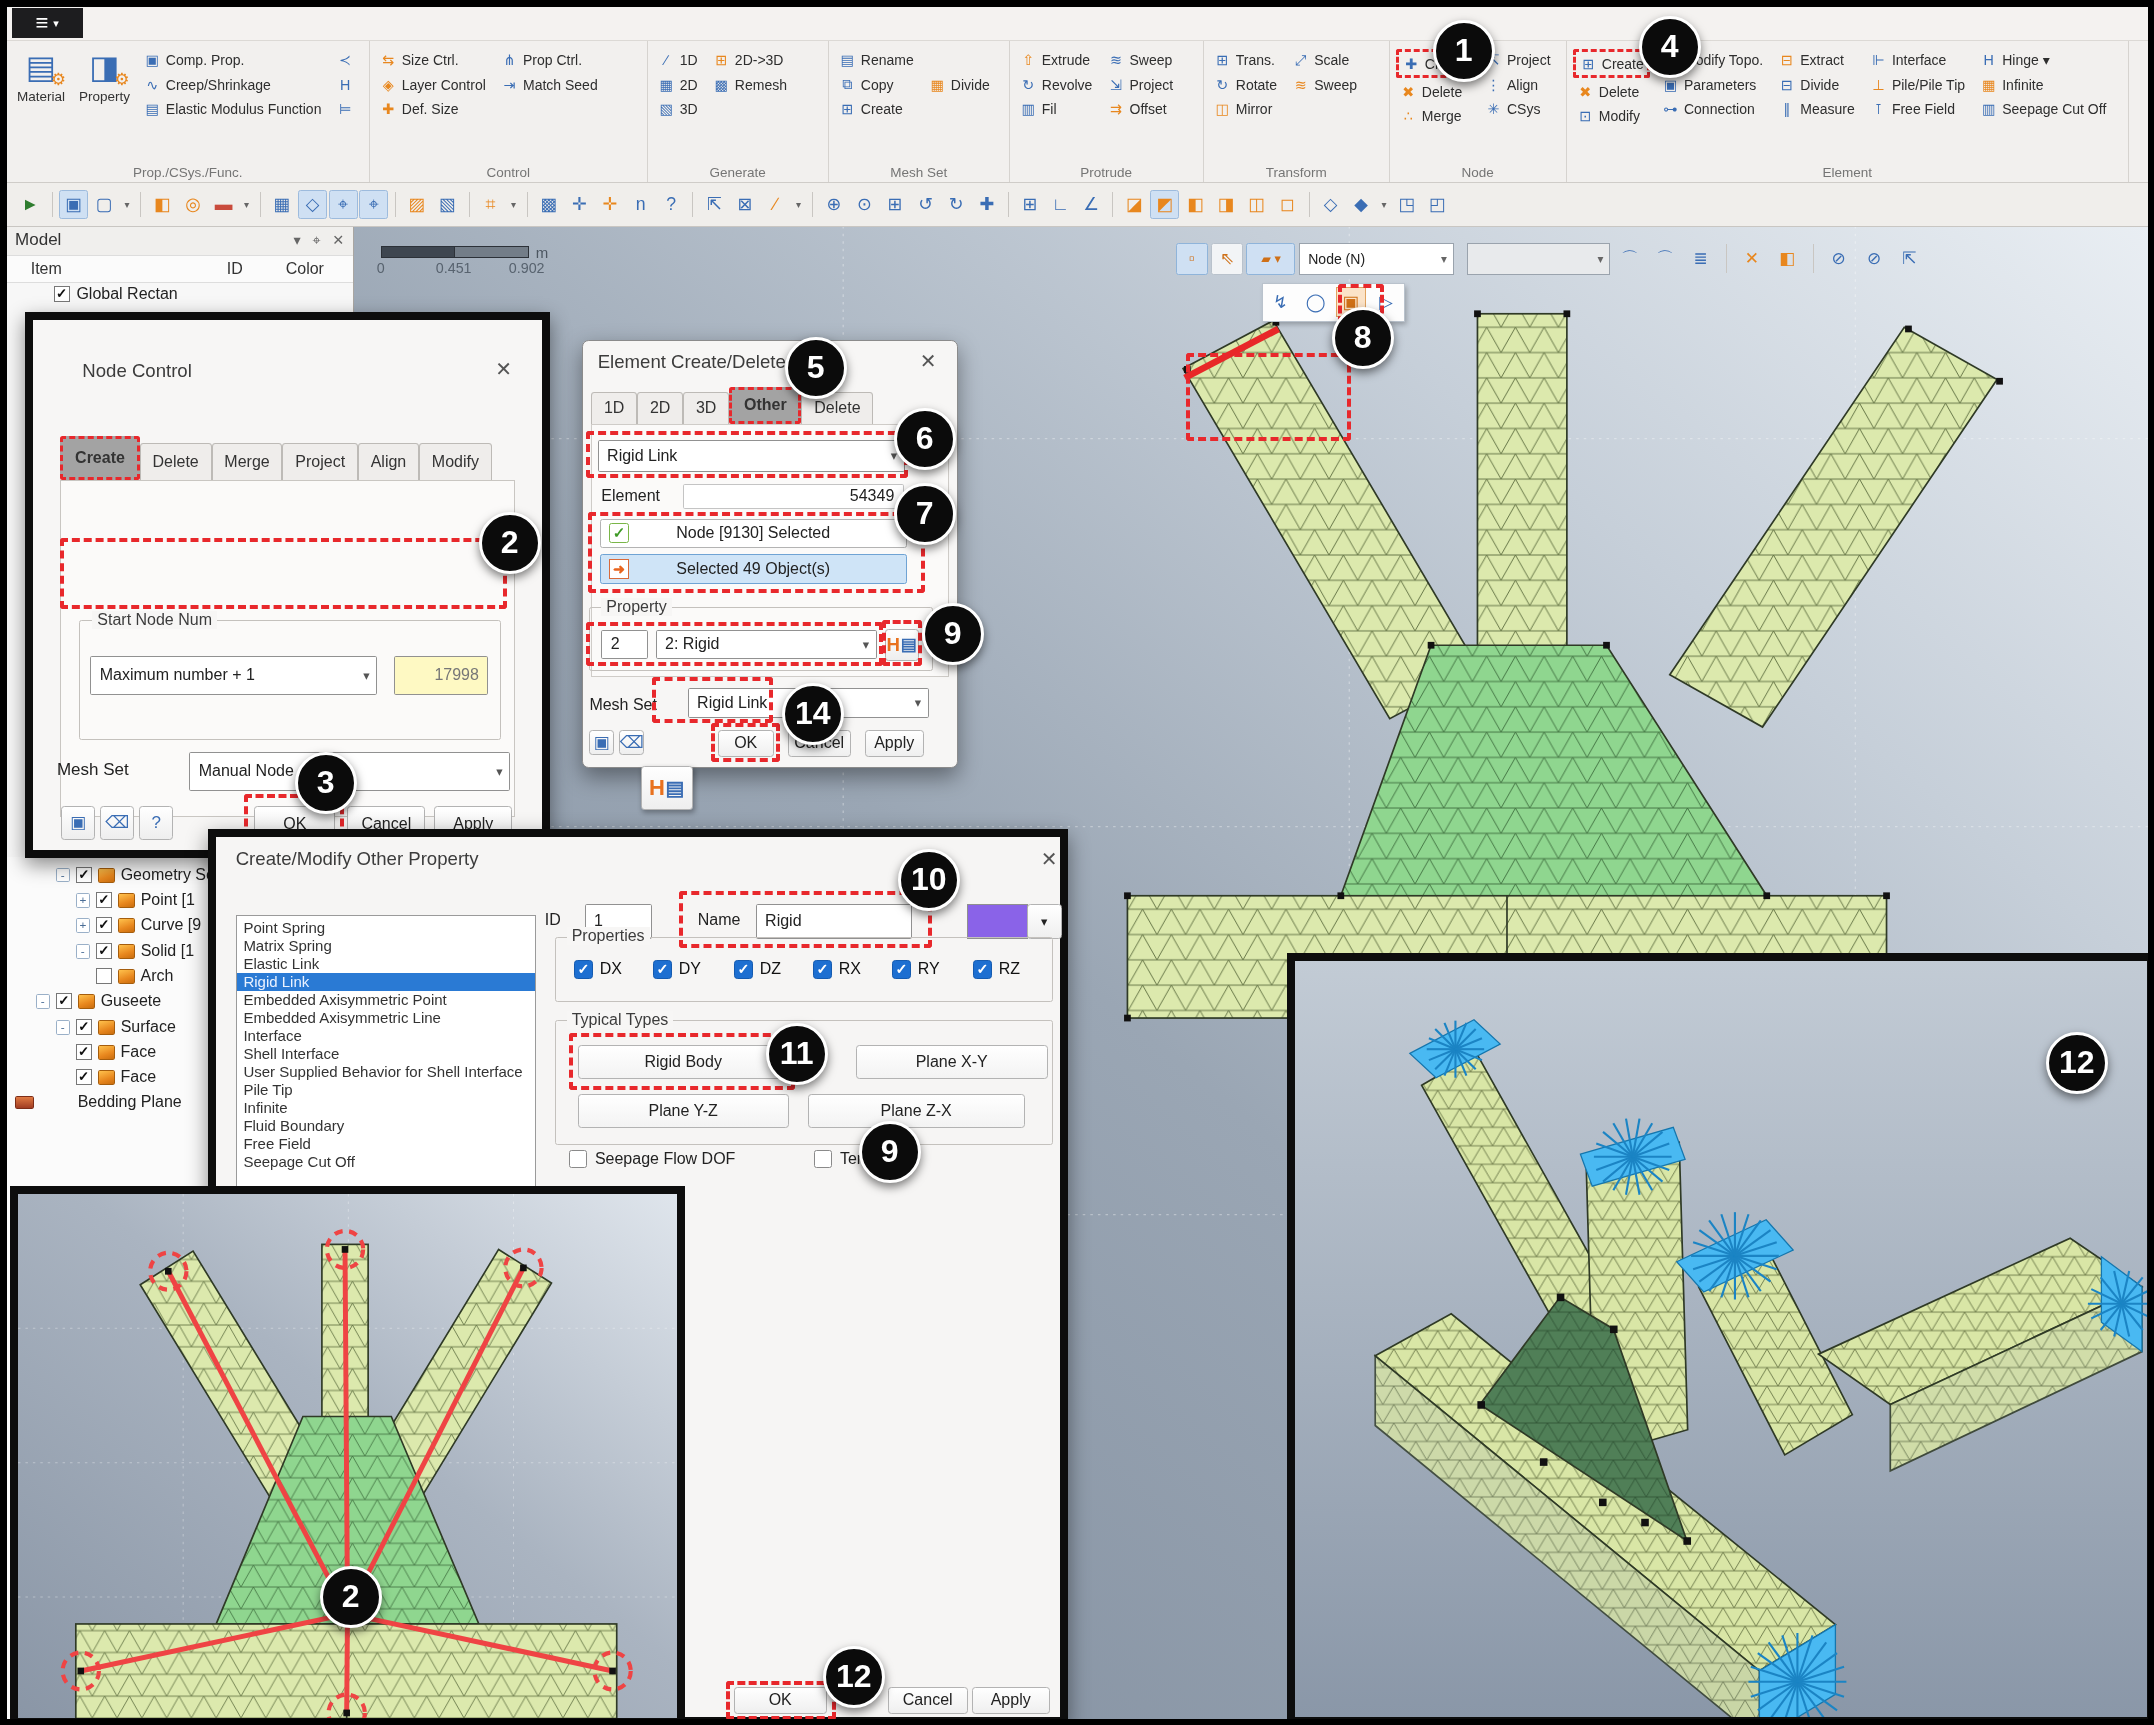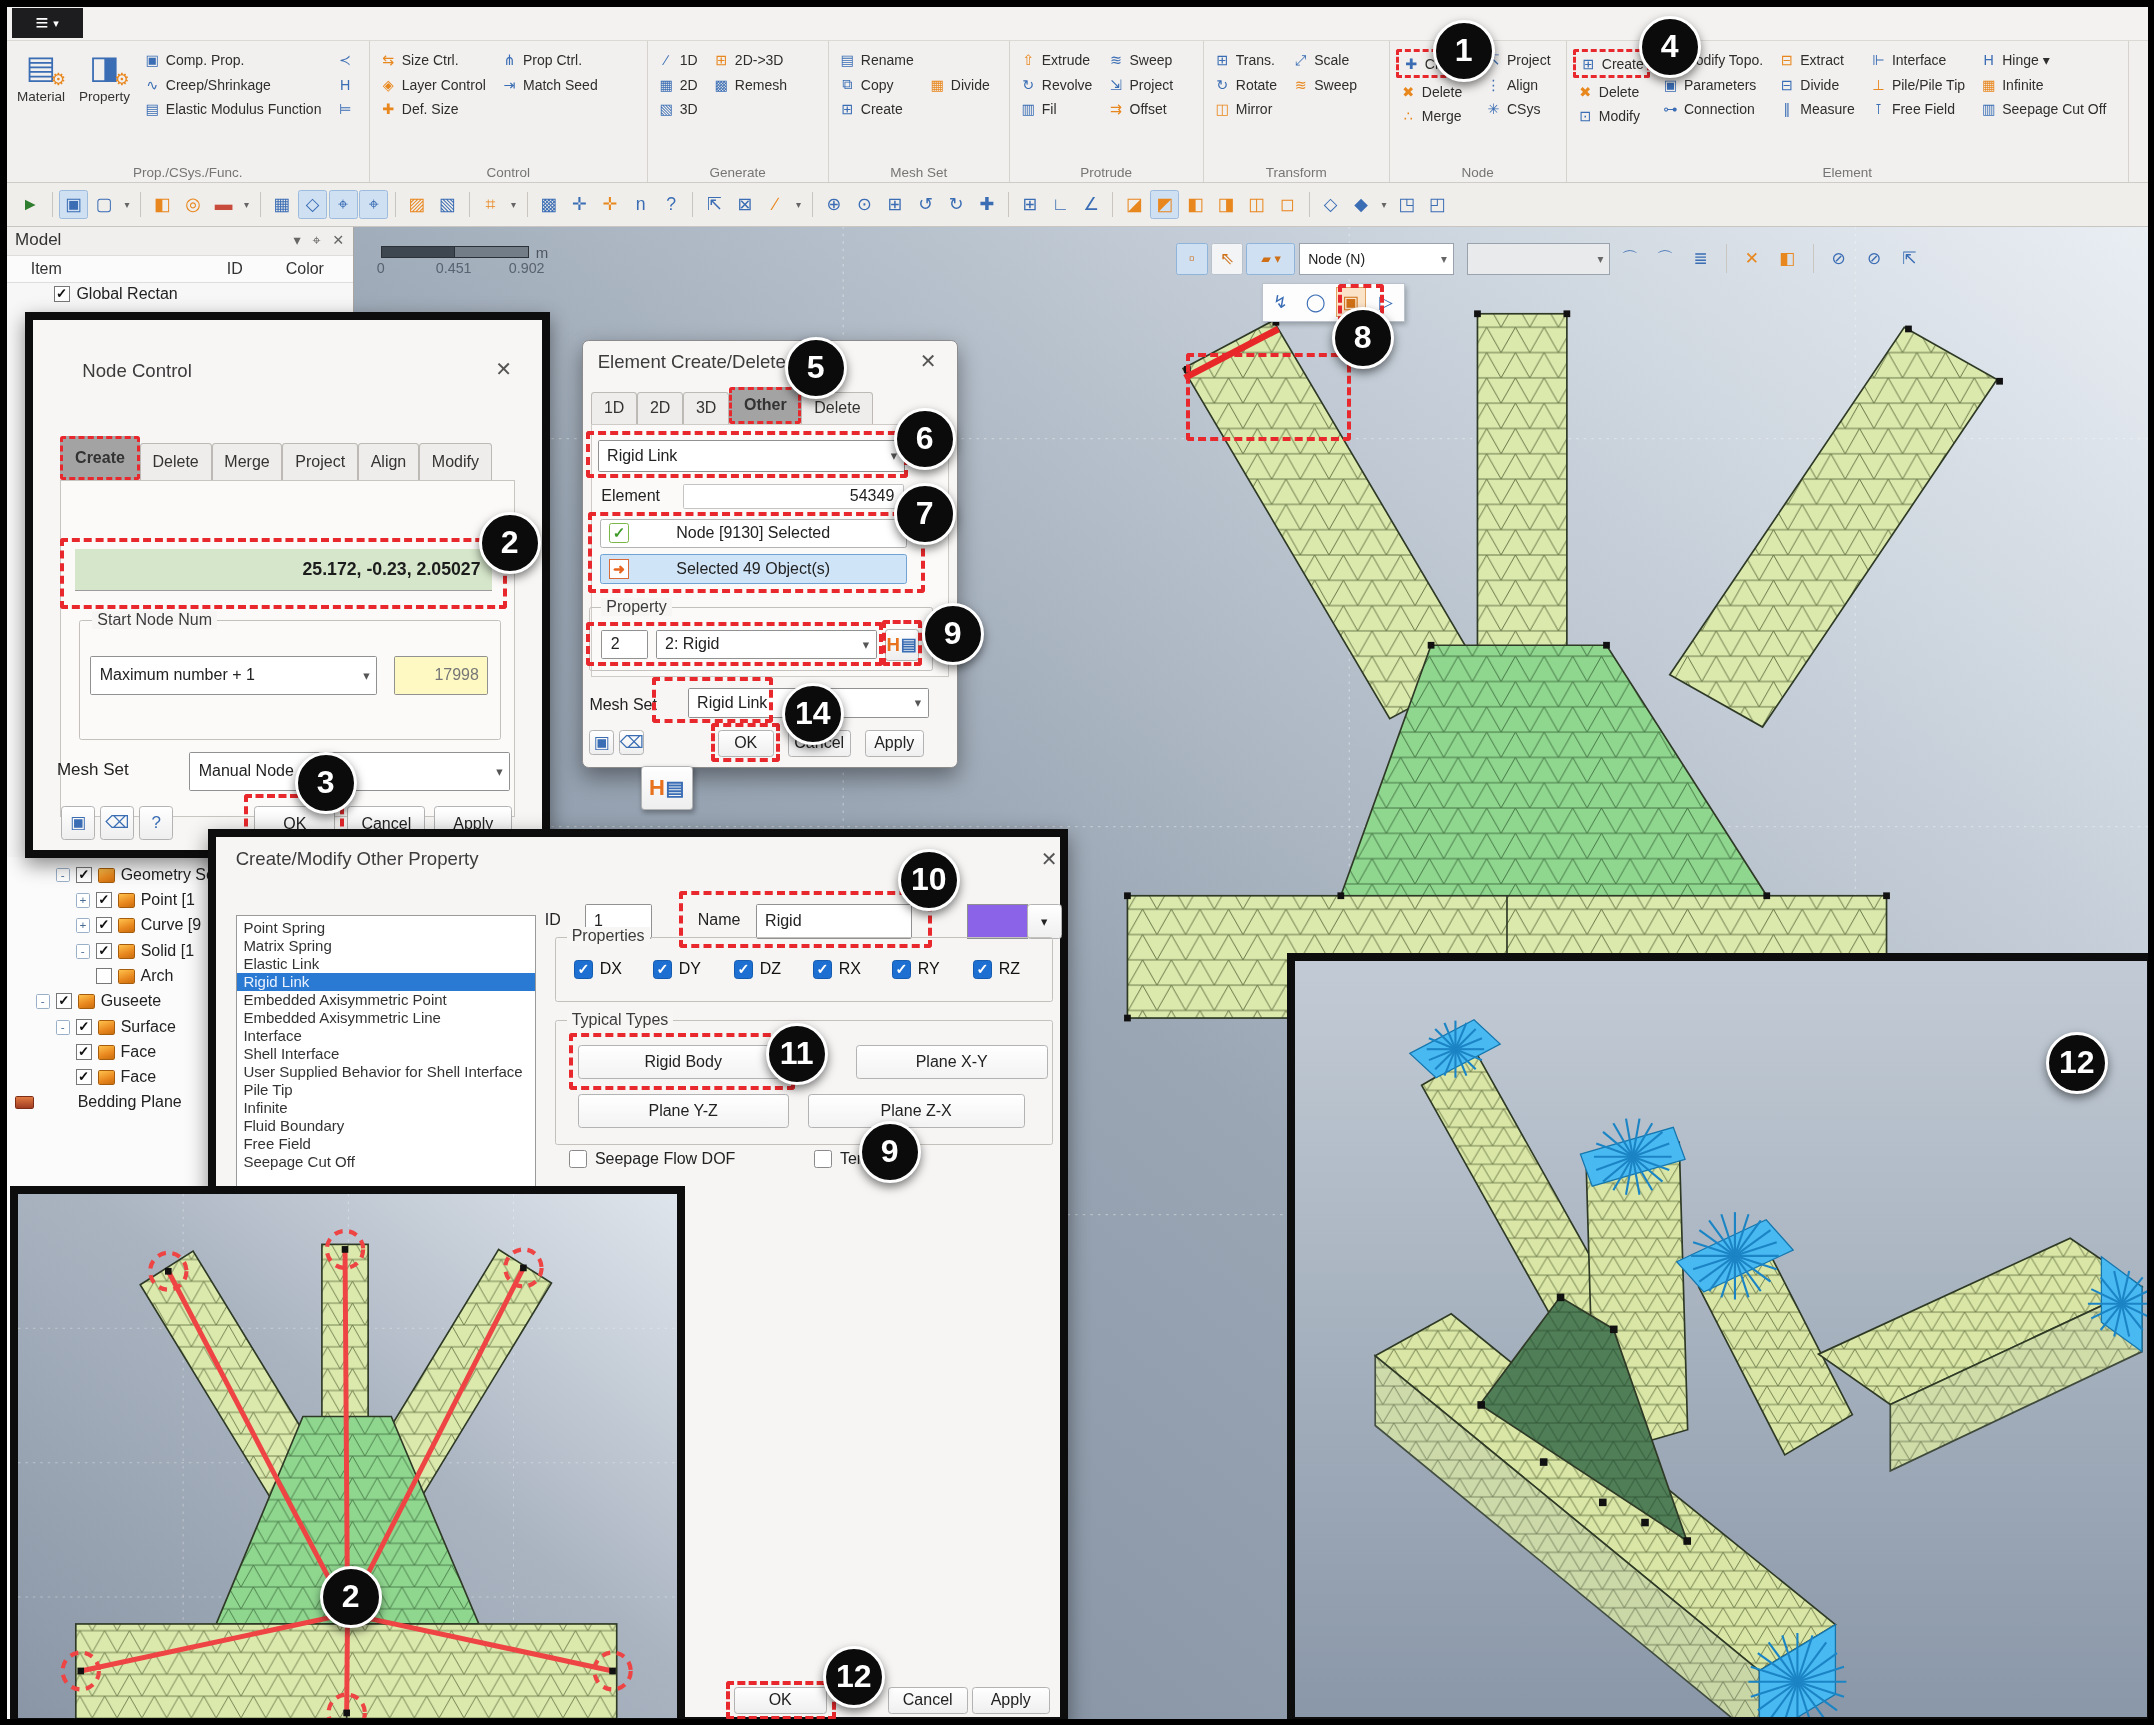--- a/index.html
+++ b/index.html
@@ -638,23 +638,20 @@
     <div class="dclose" style="left:462px;top:37px">✕</div>
     <div id="nctabs" style="position:absolute;left:27px;top:116px;display:flex;align-items:flex-end;height:44px">
         <div class="tab act dash" style="height: 44px; padding: 0px 11.8px;">Create</div>
         <div class="tab" style="height: 37px; padding: 0px 11.8px;">Delete</div>
         <div class="tab" style="height: 37px; padding: 0px 11.8px;">Merge</div>
         <div class="tab" style="height: 37px; padding: 0px 11.8px;">Project</div>
         <div class="tab" style="height: 37px; padding: 0px 11.8px;">Align</div>
         <div class="tab" style="height: 37px; padding: 0px 11.8px;">Modify</div>
       </div>
     <div style="position:absolute;left:27px;top:160px;width:455px;height:337px;border:0.8px solid #c9c6c2;background:#fbfaf9"></div>
-    <div class="greenfield" style="position:absolute;left:42px;top:229px;width:417px;height:42px">
-        <span>25.172, -0.23, 2.05027</span>
-      </div>
     <div class="groupbox" style="left:46px;top:300px;width:422px;height:120px"></div>
     <div class="grouplab" style="left:59px;top:291px">Start Node Num</div>
     <div class="combo" style="position:absolute;left:57px;top:336px;width:287px;height:39px">
         <span>Maximum number + 1</span>
       </div>
     <div class="field" style="position:absolute;left:361px;top:336px;width:94px;height:39px;background:#fef9c3;color:#777;justify-content:flex-end">
         <span>17998</span>
       </div>
     <div style="position:absolute;left:23.6px;top:440px;font-size:17px">Mesh Set</div>
     <div class="combo" style="position:absolute;left:156px;top:432px;width:321px;height:39px">

